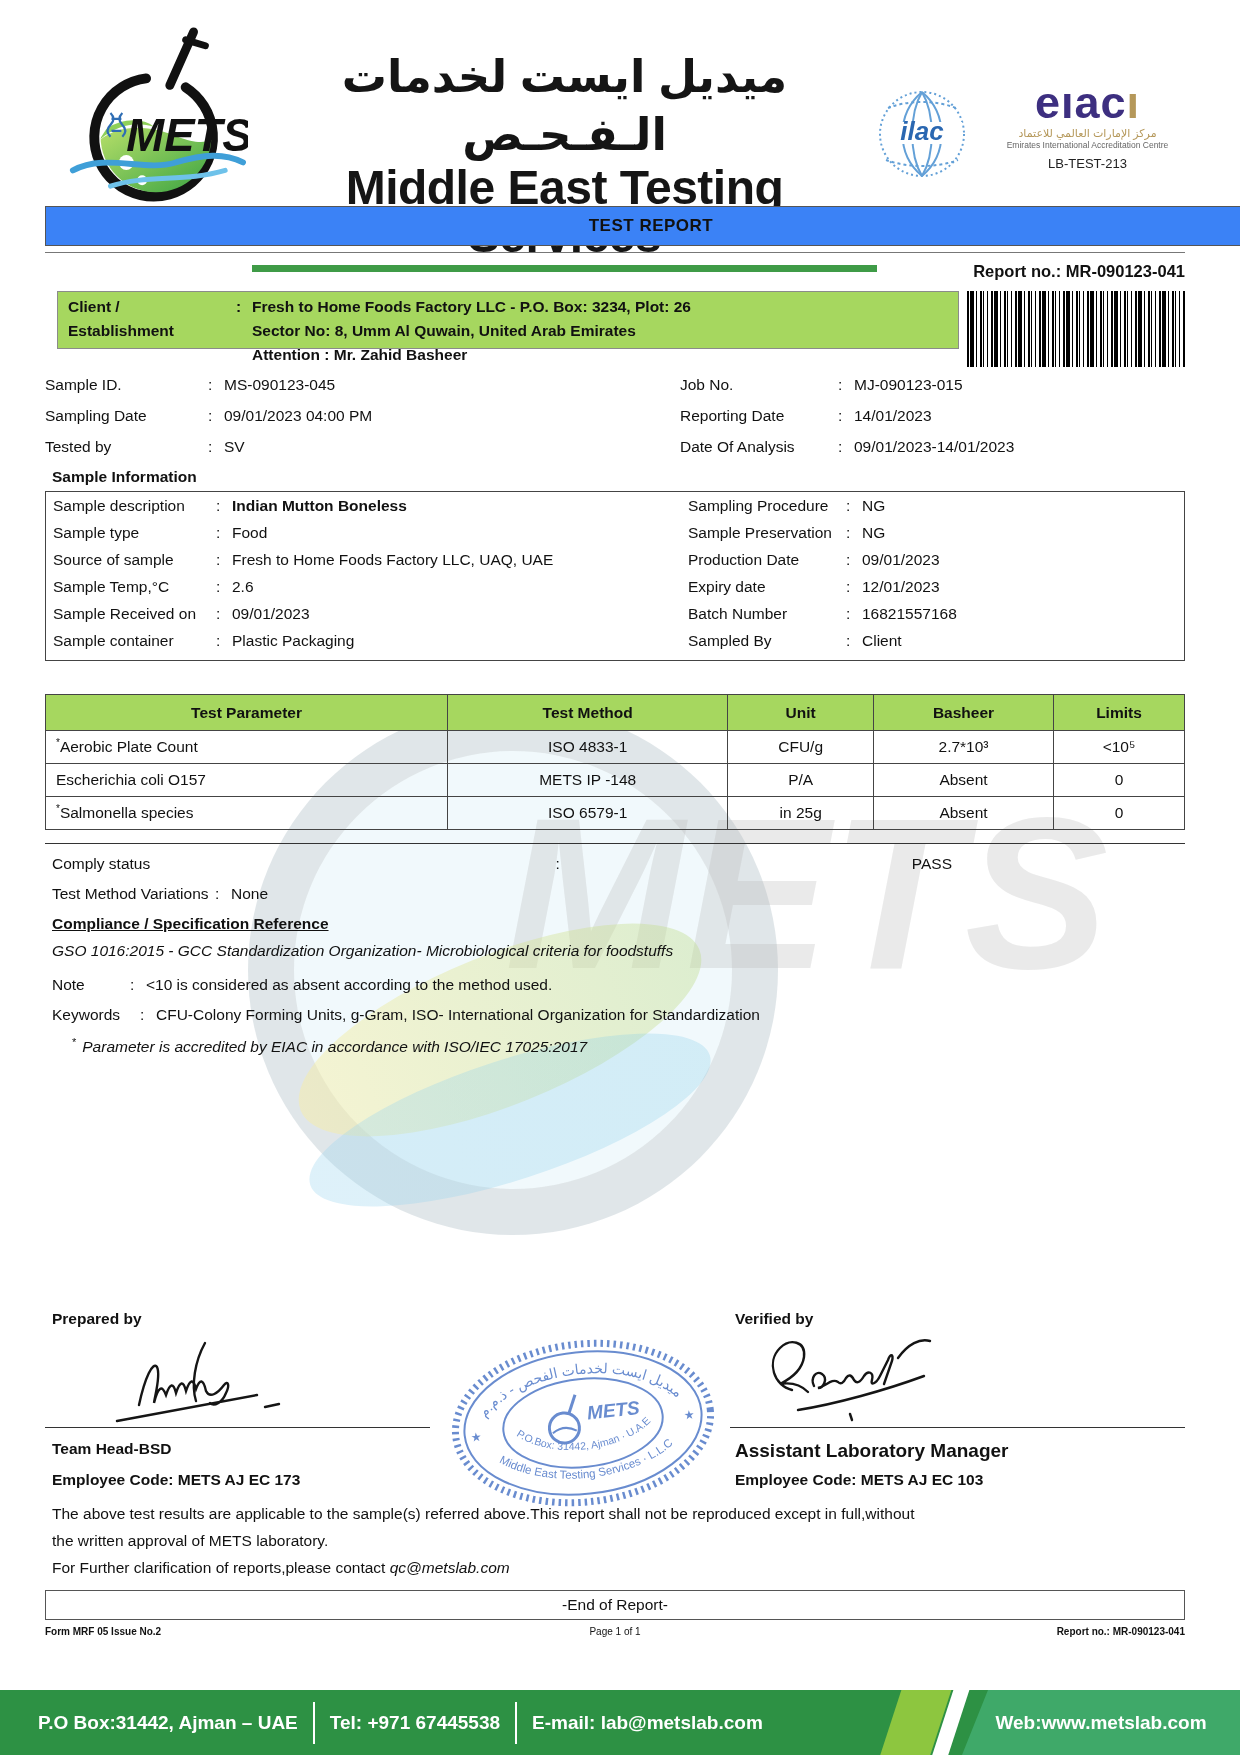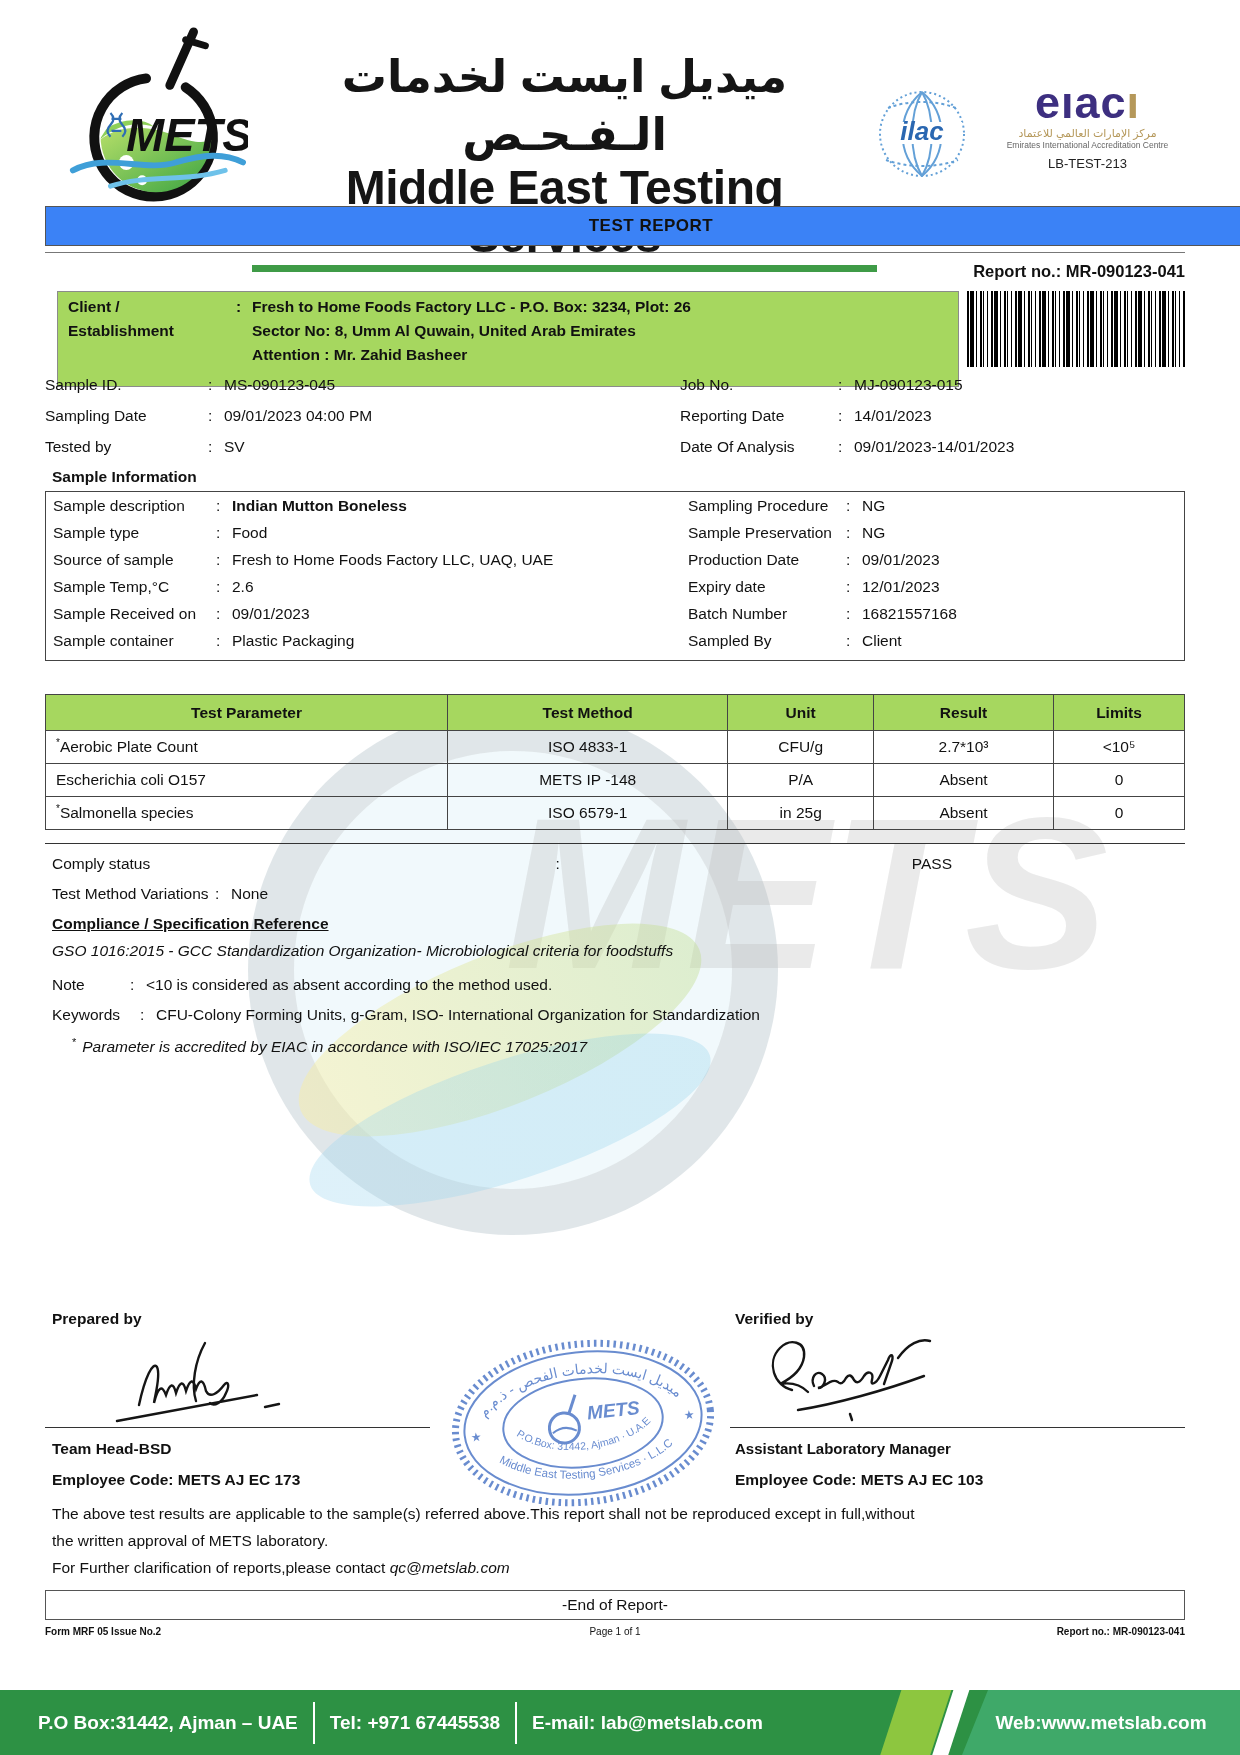--- a/index.html
+++ b/index.html
@@ -35,21 +35,21 @@
   .eiac-code { font-size:13px; color:#222; margin-top:5px; }
 
   
   #tr-box { left:45px; top:206px; width:1212px; height:40px; border:1.5px solid #555;
             display:flex; align-items:center; justify-content:center;
             font-size:17px; font-weight:bold; letter-spacing:.5px; background:#3b82f6; }
   #tr-line { left:45px; top:252px; width:1140px; height:0; border-top:1px solid #777; }
   #report-no { left:45px; top:262px; width:1140px; text-align:right; font-size:16.5px; font-weight:bold; }
 
   
-  #client-row { left:45px; top:291px; width:1140px; height:96px; display:flex;padding-left:12px; }
+  #client-row { left:45px; top:291px; width:1140px; height:58px; display:flex;padding-left:12px; }
   .client-box { width:902px; background:#a6d75f; border:1px solid #8b8b8b; padding:3px 8px 3px 10px;
                 display:flex; font-size:15.5px; font-weight:bold; line-height:24px; }
   .client-label { width:168px; }
   .client-colon { width:16px; }
   .client-lines { flex:1; }
   .barcode { margin-left:8px; flex:1; height:76px; background:
       repeating-linear-gradient(90deg,#000 0 2px,#fff 2px 3px,#000 3px 7px,#fff 7px 9px,#000 9px 10px,
       #fff 10px 13px,#000 13px 15px,#fff 15px 16px,#000 16px 17px,#fff 17px 20px,#000 20px 21px,#fff 21px 24px); }
 
   
@@ -97,21 +97,21 @@
   #prepared { left:52px;  top:1310px; font-size:15.5px; font-weight:bold; }
   #verified { left:735px; top:1310px; font-size:15.5px; font-weight:bold; }
   #sig-left  { left:105px; top:1333px; width:270px; height:95px; }
   #sig-right { left:752px; top:1328px; width:245px; height:98px; }
   #stamp { left:448px; top:1338px; width:270px; height:170px; transform:rotate(-6deg); opacity:.92; }
   .sigline { top:1427px; border-top:1.5px solid #333; height:0; }
   #sigline-l { left:45px; width:385px; }
   #sigline-r { left:730px; width:455px; }
   #role-l  { left:52px;  top:1440px; font-size:15.5px; font-weight:bold; }
   #code-l  { left:52px;  top:1471px; font-size:15.5px; font-weight:bold; }
-  #role-r  { left:735px; top:1440px; font-size:15px; font-weight:bold; }
+  #role-r  { left:735px; top:1440px; font-size:19px; font-weight:bold; }
   #code-r  { left:735px; top:1471px; font-size:15.5px; font-weight:bold; }
 
   
   #disc1 { left:52px; top:1505px; } #disc2 { left:52px; top:1532px; } #disc3 { left:52px; top:1559px; }
   #disc3 .em { font-style:italic; }
   #end-box { left:45px; top:1590px; width:1140px; height:30px; border:1.5px solid #555;
              display:flex; align-items:center; justify-content:center; font-size:15.5px; background:#fff; }
   #foot-meta { left:45px; top:1626px; width:1140px; display:flex; font-size:10px; }
   #foot-meta .fm-l { width:380px; font-weight:bold; }
   #foot-meta .fm-c { flex:1; text-align:center; }
@@ -329,21 +329,21 @@
         </div>
     </div>
   </div>
 
   <table class="z" id="results-table">
     <tbody>
         <tr>
       <th class="c-param">Test Parameter</th>
       <th class="c-method">Test Method</th>
       <th class="c-unit">Unit</th>
-      <th class="c-result">Result</th>
+      <th class="c-result">Basheer</th>
       <th class="c-limits">Limits</th>
     </tr>
     <tr>
       <td class="p"><sup>*</sup><span>Aerobic Plate Count</span></td>
       <td>ISO 4833-1</td>
       <td>CFU/g</td>
       <td>2.7*10³</td>
       <td>&lt;10⁵</td>
     </tr>
     <tr>

